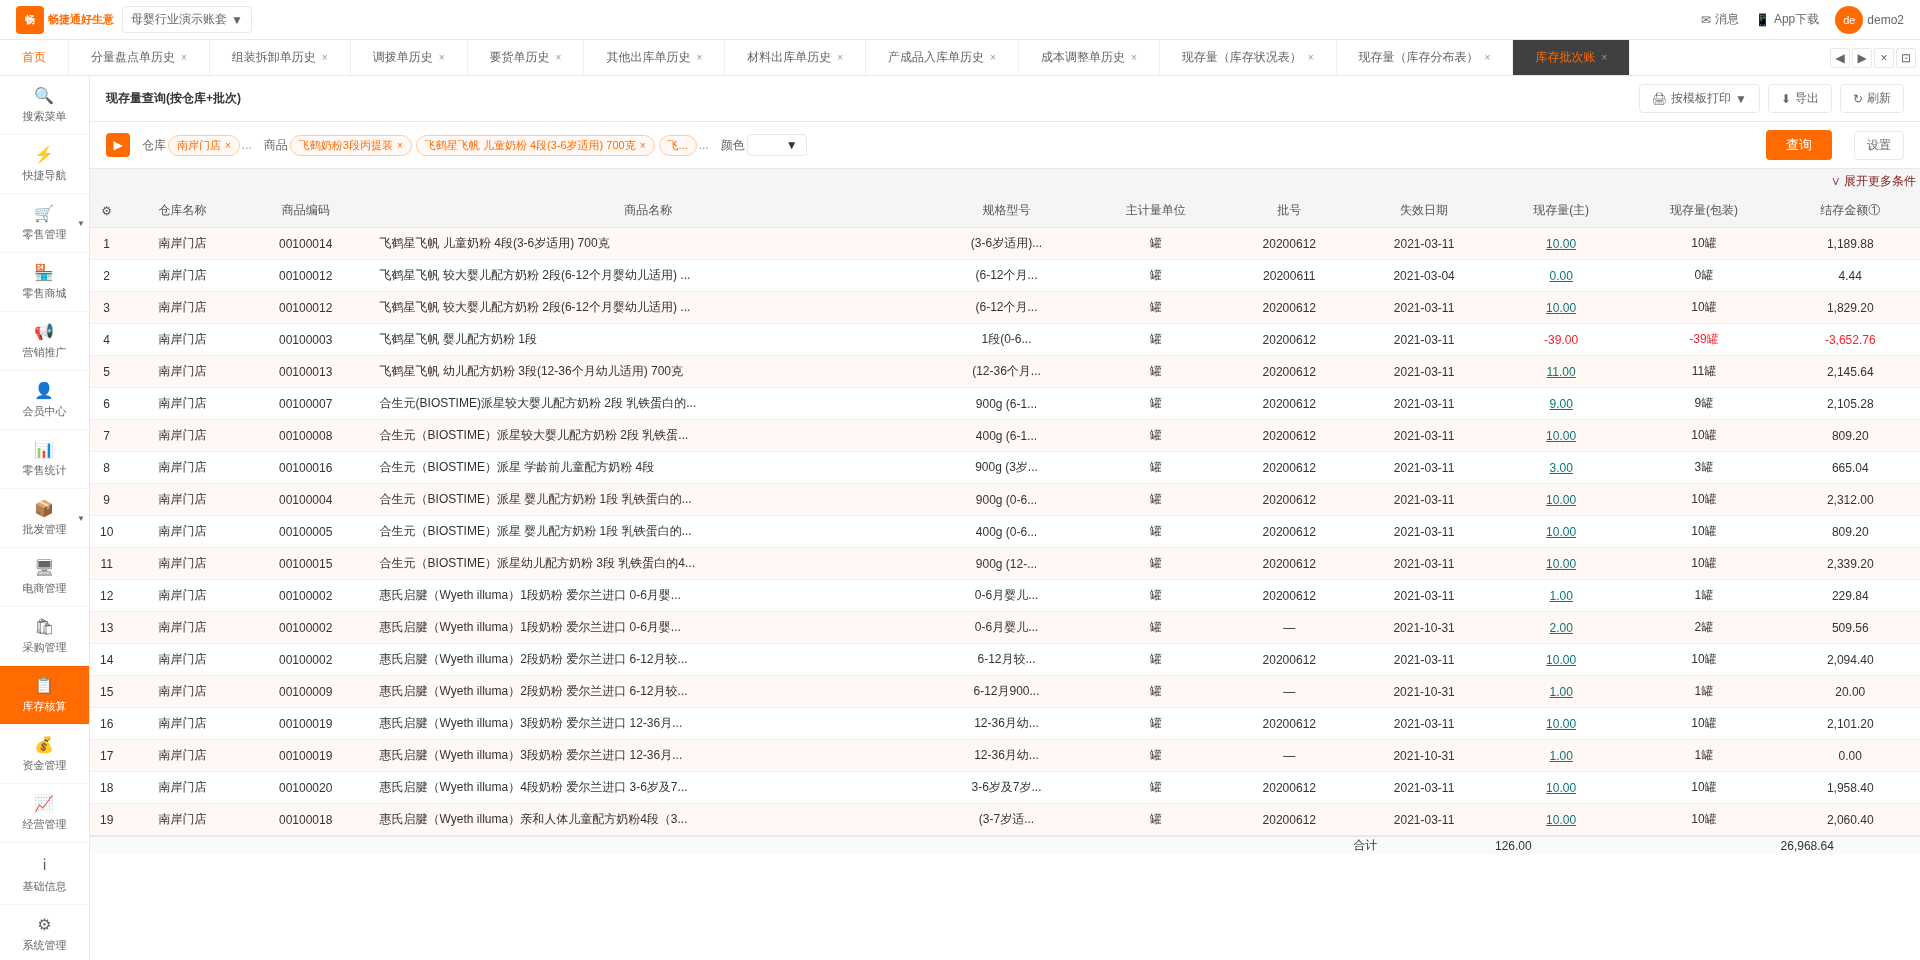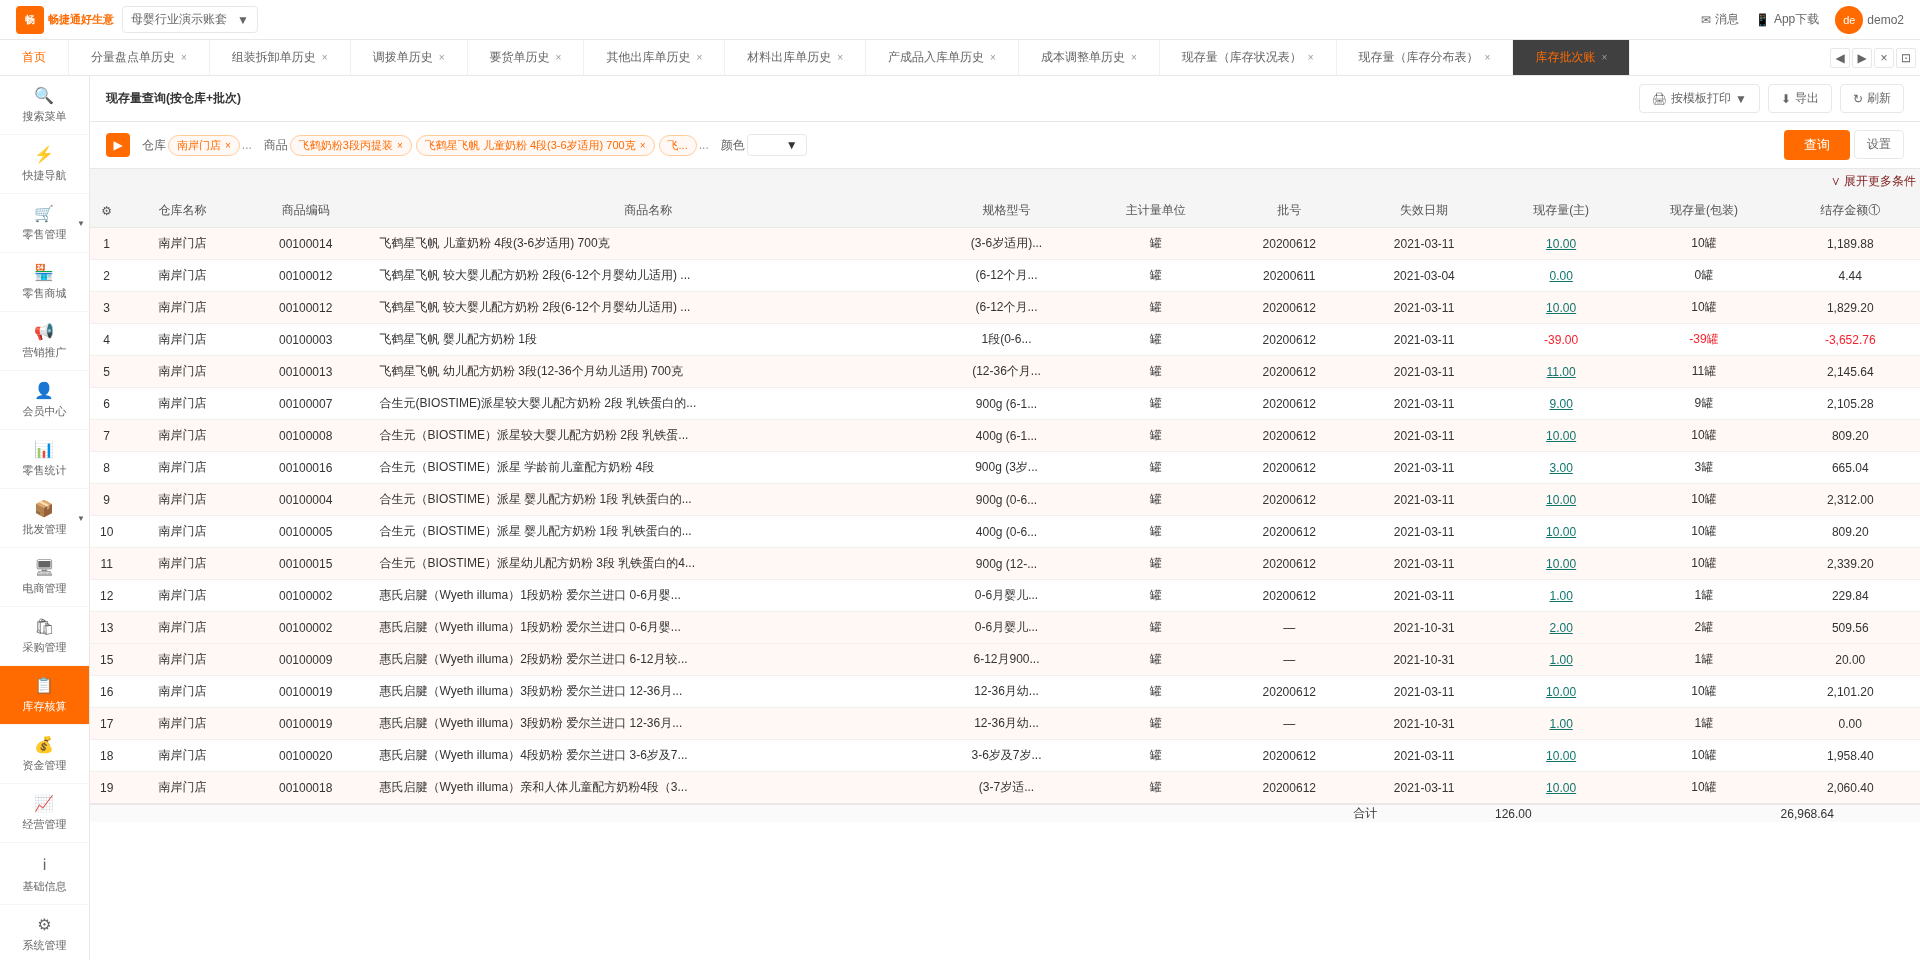--- a/index.html
+++ b/index.html
@@ -3,21 +3,21 @@
   <meta charset="utf-8">
   <style>
     * { margin: 0; padding: 0; box-sizing: border-box; }
     body { font-family: 'Microsoft YaHei', Arial, sans-serif; font-size: 12px; background: #f5f5f5; color: #333; width: 1920px; height: 960px; overflow: hidden; display: flex; flex-direction: column; }
 
     
     .top-bar { height: 40px; background: #fff; display: flex; align-items: center; justify-content: space-between; padding: 0 16px; border-bottom: 1px solid #e8e8e8; flex-shrink: 0; }
     .top-bar-left { display: flex; align-items: center; gap: 8px; }
     .logo-area { display: flex; align-items: center; gap: 4px; }
     .logo-icon { width: 28px; height: 28px; background: #ff6b00; border-radius: 4px; display: flex; align-items: center; justify-content: center; color: white; font-size: 10px; font-weight: bold; }
-    .company-selector { display: flex; align-items: center; gap: 10px; color: #666; font-size: 12px; cursor: pointer; padding: 4px 8px; border: 1px solid #e8e8e8; border-radius: 4px; }
+    .company-selector { display: flex; align-items: center; gap: 4px; color: #666; font-size: 12px; cursor: pointer; padding: 4px 8px; border: 1px solid #e8e8e8; border-radius: 4px; }
     .top-bar-right { display: flex; align-items: center; gap: 16px; color: #666; font-size: 12px; }
     .top-bar-right-item { display: flex; align-items: center; gap: 4px; cursor: pointer; }
     .avatar { width: 28px; height: 28px; background: #ff6b00; border-radius: 50%; display: flex; align-items: center; justify-content: center; color: white; font-size: 11px; }
 
     
     .nav-tabs { height: 36px; background: #fff; display: flex; align-items: center; border-bottom: 1px solid #e8e8e8; flex-shrink: 0; overflow: hidden; }
     .nav-tab { height: 36px; padding: 0 22px; display: flex; align-items: center; gap: 4px; font-size: 12px; color: #666; cursor: pointer; white-space: nowrap; border-right: 1px solid #f0f0f0; position: relative; flex-shrink: 0; }
     .nav-tab.home { color: #ff6b00; font-weight: 500; }
     .nav-tab.active { color: #ff6b00; background: #404040; }
     .nav-tab .close-icon { font-size: 10px; color: #999; margin-left: 2px; }
@@ -253,21 +253,21 @@
       </div>
 
       <div class="filter-group">
         <span class="filter-label">颜色</span>
         <div class="filter-dropdown">
           <span></span>
           <span>▼</span>
         </div>
       </div>
 
-      <div style="margin-left: auto; display:flex; gap:4px; align-items:flex-start;">
+      <div style="margin-left: auto; display:flex; gap:22px; align-items:center;">
         <button class="query-btn">查询</button>
         <button class="setting-btn">设置</button>
       </div>
     </div>
 
     <div class="expand-more">
       <span>∨</span>
       <span>展开更多条件</span>
     </div>
 
@@ -451,20 +451,33 @@
       <td>00100002</td>
       <td class="text-left" style="max-width:320px;overflow:hidden;text-overflow:ellipsis;">惠氏启腱（Wyeth illuma）1段奶粉 爱尔兰进口 0-6月婴...</td>
       <td>0-6月婴儿...</td>
       <td>罐</td>
       <td>—</td>
       <td>2021-10-31</td>
       <td class="td-link">2.00</td>
       <td class="">2罐</td>
       <td class="">509.56</td>
     </tr>
+            <tr>
+      <td>14</td>
+      <td>南岸门店</td>
+      <td>00100002</td>
+      <td class="text-left" style="max-width:320px;overflow:hidden;text-overflow:ellipsis;">惠氏启腱（Wyeth illuma）2段奶粉 爱尔兰进口 6-12月较...</td>
+      <td>6-12月较...</td>
+      <td>罐</td>
+      <td>20200612</td>
+      <td>2021-03-11</td>
+      <td class="td-link">10.00</td>
+      <td class="">10罐</td>
+      <td class="">2,094.40</td>
+    </tr>
             <tr class="highlight">
       <td>15</td>
       <td>南岸门店</td>
       <td>00100009</td>
       <td class="text-left" style="max-width:320px;overflow:hidden;text-overflow:ellipsis;">惠氏启腱（Wyeth illuma）2段奶粉 爱尔兰进口 6-12月较...</td>
       <td>6-12月900...</td>
       <td>罐</td>
       <td>—</td>
       <td>2021-10-31</td>
       <td class="td-link">1.00</td>

